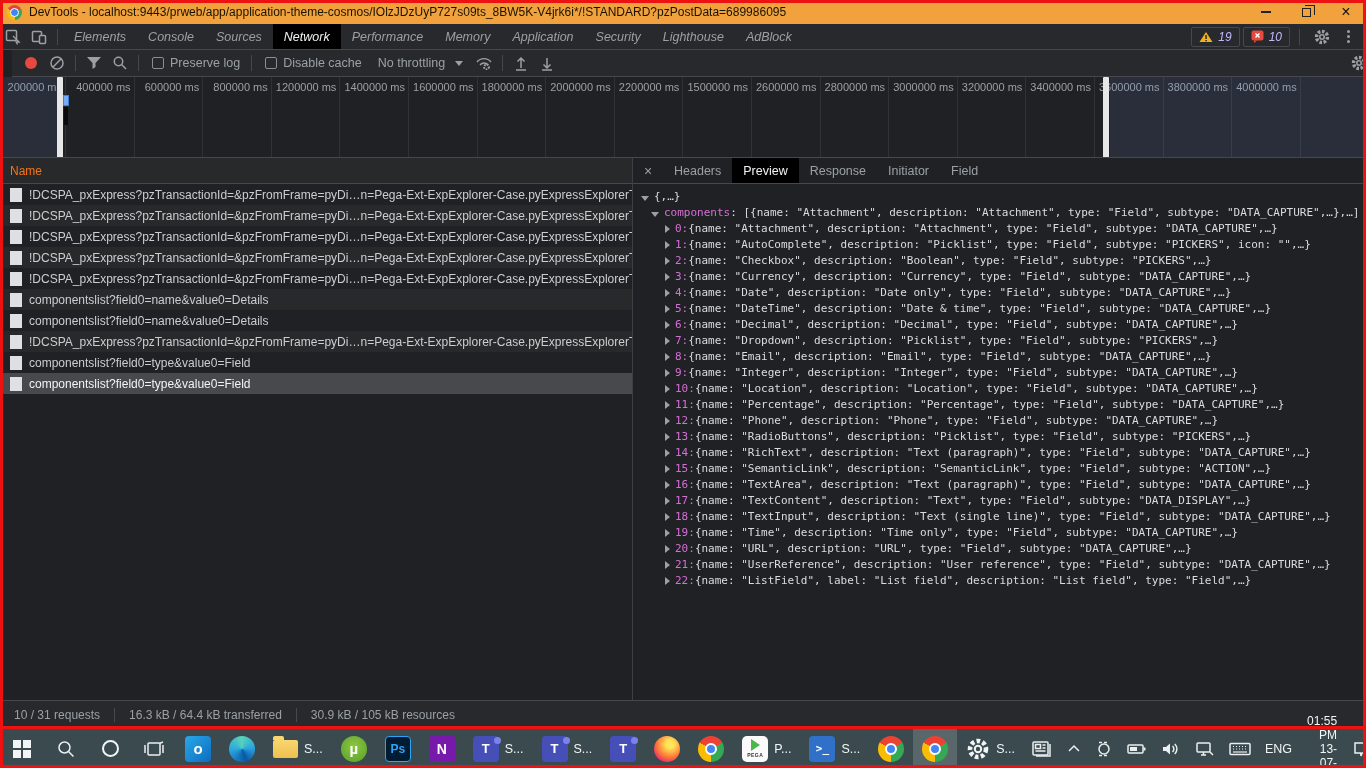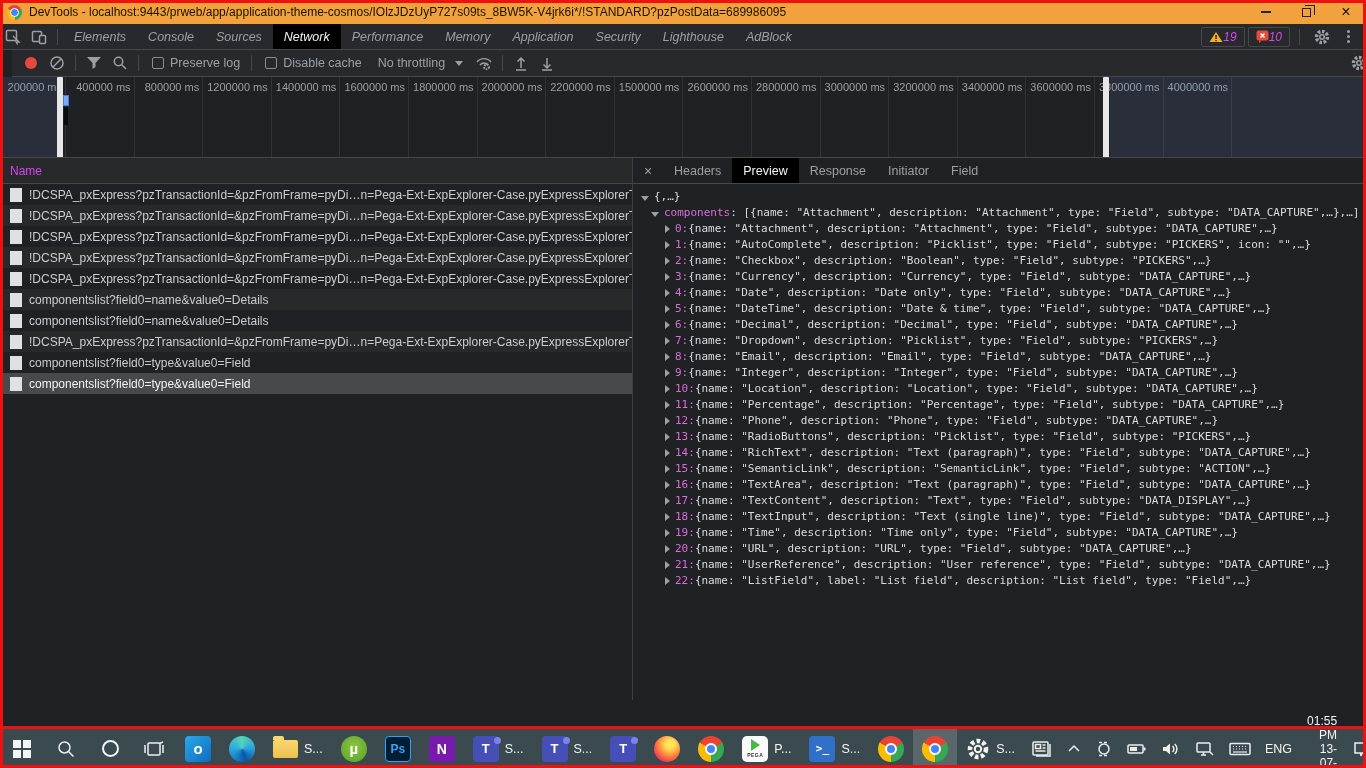--- a/index.html
+++ b/index.html
@@ -36,22 +36,22 @@
 
   
   .tabbar { position:absolute; left:0; top:24px; width:1366px; height:26px; background:#28292c;
             border-bottom:1px solid #47484c; display:flex; align-items:center;font-style:italic; }
   .toolicon { width:26px; height:22px; display:flex; align-items:center; justify-content:center; }
   .vdiv { width:1px; height:16px; background:#47484c; margin:0 5px; }
   .dt-tabs { display:flex; height:100%; }
   .dt-tab { padding:0 11px; font-size:12.5px; color:#9aa0a6; display:flex; align-items:center; height:100%; }
   .dt-tab.active { background:#000; color:#f1f3f4; }
   .tabbar-right { margin-left:auto; display:flex; align-items:center; padding-right:8px; gap:4px; }
-  .badge { display:flex; align-items:center; border:1px solid #47484c; border-radius:2px;
-           padding:2px 7px; font-size:12px; color:#d946ef; }
+  .badge { display:flex; align-items:center; gap:5px; border:1px solid #47484c; border-radius:2px;
+           padding:2px 7px; font-size:12px; color:#c4b5fd; }
   .badge + .badge { margin-left:-1px;justify-content:flex-end; }
   .kebab { display:flex; flex-direction:column; gap:2px; padding:0 8px; }
   .kebab i { width:3px; height:3px; border-radius:50%; background:#9aa0a6; }
 
   
   .nettoolbar { position:absolute; left:12px; top:50px; width:1366px; height:27px; background:#28292c;
                 border-bottom:1px solid #47484c; display:flex; align-items:center; padding:0 6px; }
   .nt { display:flex; align-items:center; justify-content:center; width:26px; height:22px; }
   .record-dot { width:12px; height:12px; border-radius:50%; background:#e5493f; }
   .cb { width:12px; height:12px; border:1.3px solid #8a8d91; border-radius:2px; margin:0 6px 0 8px; }
@@ -74,21 +74,21 @@
   .ov-handle.hl { left:57px; } .ov-handle.hr { left:1103px; }
   .ov-bar-blue { position:absolute; left:63px; top:18px; width:6px; height:11px; background:#7aabf8;
                  border:1px solid #3f7fd4; }
   .ov-bar-dark { position:absolute; left:64px; top:30px; width:4px; height:18px; background:#0a0b0d; }
 
   
   .main { position:absolute; left:0; top:158px; width:1366px; height:542px; display:flex; }
   .reqpane { width:633px; height:100%; border-right:1px solid #3c4043; background:#202124;
              display:flex; flex-direction:column; }
   .req-header { height:26px; background:#28292b; border-bottom:1px solid #47484c; display:flex;
-                align-items:center; padding-left:10px; font-size:12px; color:#d946ef; flex:0 0 26px; }
+                align-items:center; padding-left:10px; font-size:12px; color:#f97316; flex:0 0 26px; }
   .req-rows { flex:1; overflow:hidden; }
   .req-row { height:21px; display:flex; align-items:center; padding-left:10px; font-size:12px;
              color:#cdcdd1; white-space:nowrap; overflow:hidden; }
   .req-row.odd { background:#202124; } .req-row.even { background:#28292b; }
   .req-row.selected { background:#48494d; color:#f1f3f4; }
   .fileicon { width:12px; height:14px; background:#dfe0e3; margin-right:7px; flex:0 0 12px; }
 
   .detailpane { flex:1; height:100%; background:#202124; display:flex; flex-direction:column; overflow:hidden; }
   .det-tabs { height:26px; border-bottom:1px solid #47484c; display:flex; align-items:center; flex:0 0 26px; }
   .det-close { width:30px; text-align:center; color:#9aa0a6; font-size:14px; }
@@ -285,20 +285,21 @@
           <circle cx="8" cy="8" r="5.5" fill="none" stroke="#9aa0a6" stroke-width="3.4" stroke-dasharray="2.6 1.6"></circle>
           <circle cx="8" cy="8" r="2.2" fill="none" stroke="#9aa0a6" stroke-width="1.6"></circle>
         </svg>
     </span>
   </div>
 
   <div class="overview">
     <div class="ticks">
         <div class="tick first">200000 ms</div>
         <div class="tick">400000 ms</div>
+        <div class="tick">600000 ms</div>
         <div class="tick">800000 ms</div>
         <div class="tick">1200000 ms</div>
         <div class="tick">1400000 ms</div>
         <div class="tick">1600000 ms</div>
         <div class="tick">1800000 ms</div>
         <div class="tick">2000000 ms</div>
         <div class="tick">2200000 ms</div>
         <div class="tick">1500000 ms</div>
         <div class="tick">2600000 ms</div>
         <div class="tick">2800000 ms</div>
@@ -498,20 +499,27 @@
             <div class="pline indent2">
               <span class="caret-closed"></span>
               <span class="jkey">22: </span>
               <span class="jbody">{name: "ListField", label: "List field", description: "List field", type: "Field",…}</span>
             </div>
           </div>
       </div>
     </div>
   </div>
 
+  <div class="statusbar">
+    <span class="sb-item">10 / 31 requests</span>
+    <span class="sb-div"></span>
+    <span class="sb-item">16.3 kB / 64.4 kB transferred</span>
+    <span class="sb-div"></span>
+    <span class="sb-item">30.9 kB / 105 kB resources</span>
+  </div>
 
   <div class="taskbar">
     <div class="tb-btn">
       <span class="startgrid">
           <i></i>
           <i></i>
           <i></i>
           <i></i>
         </span>
     </div>

